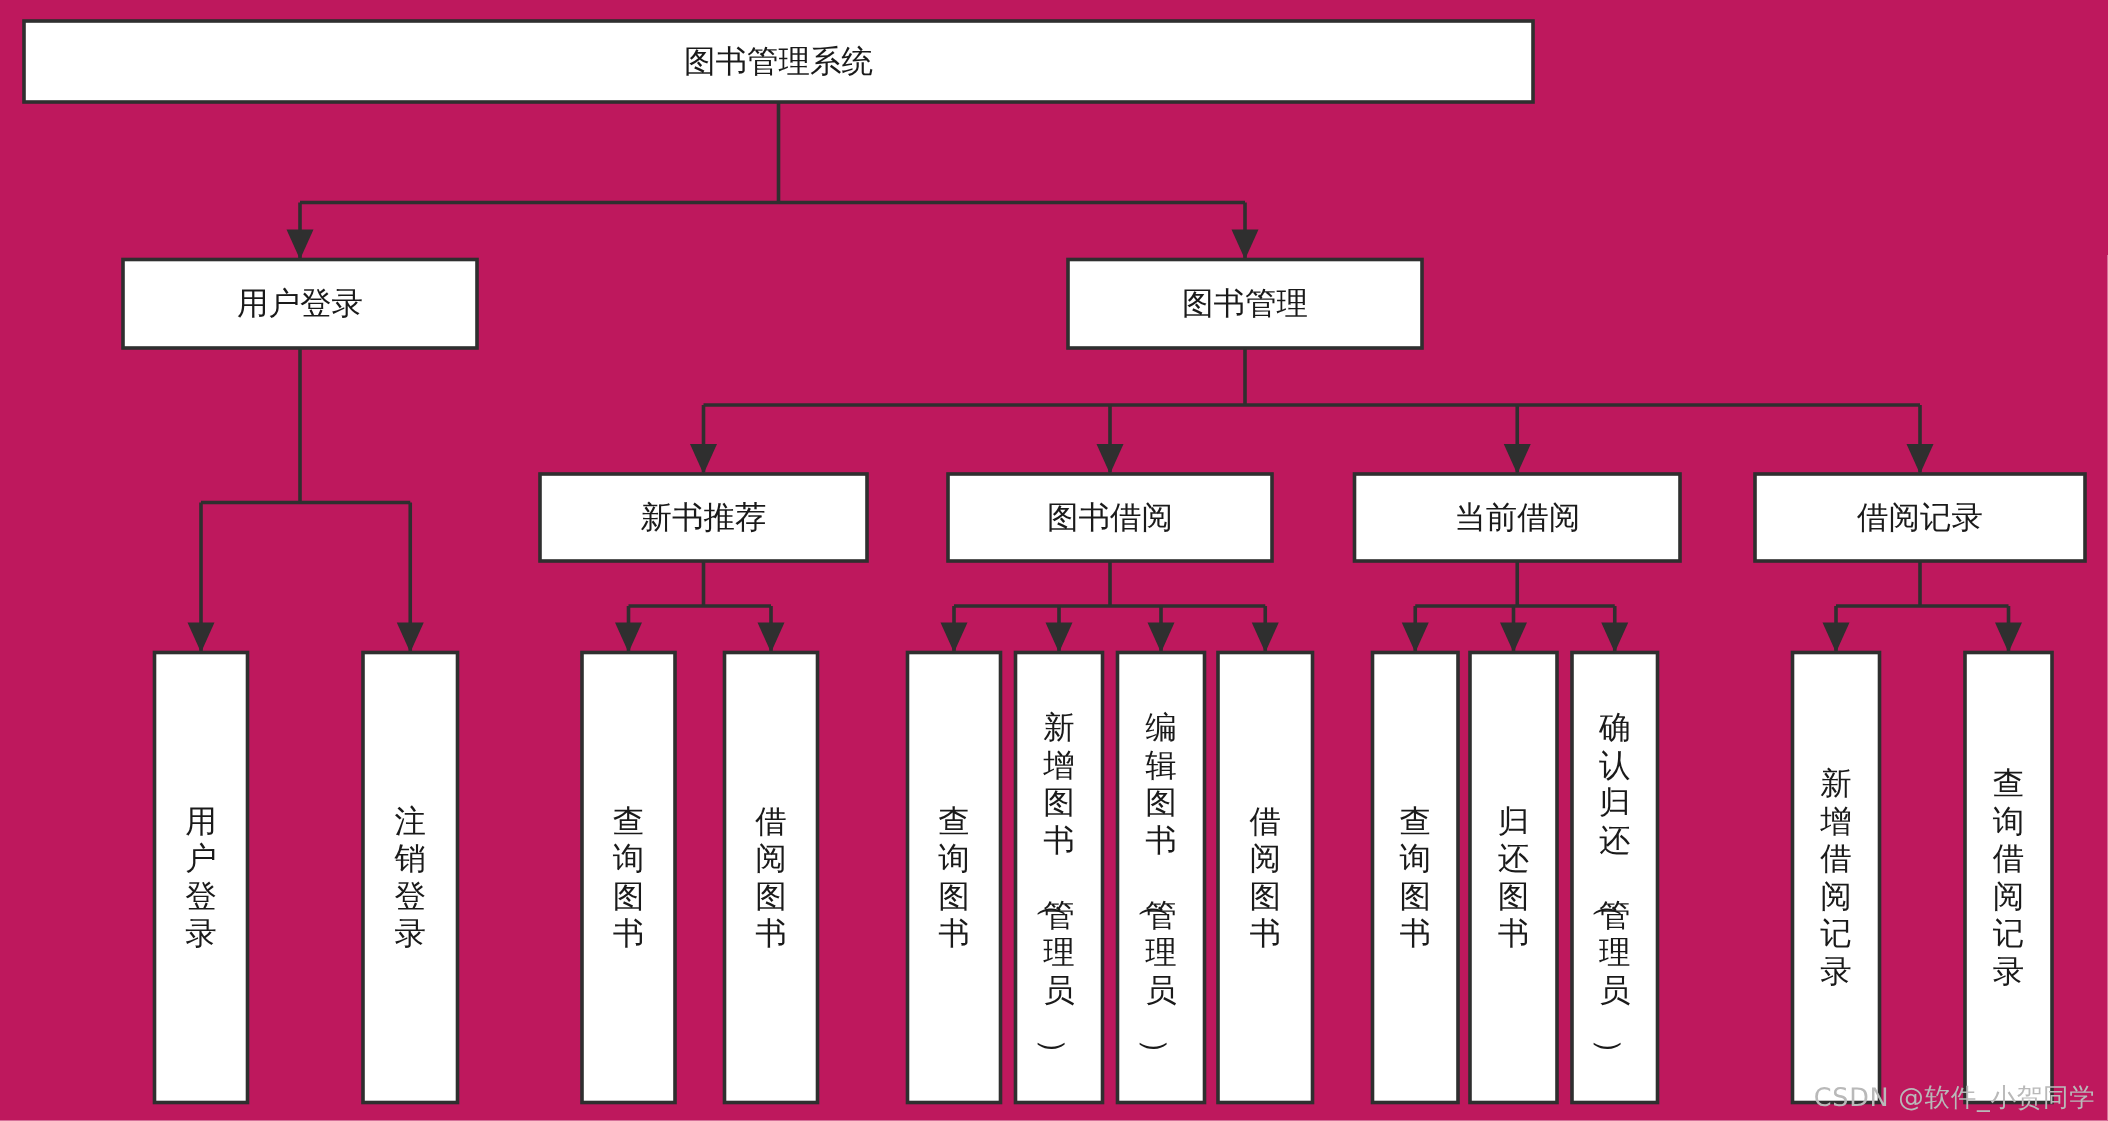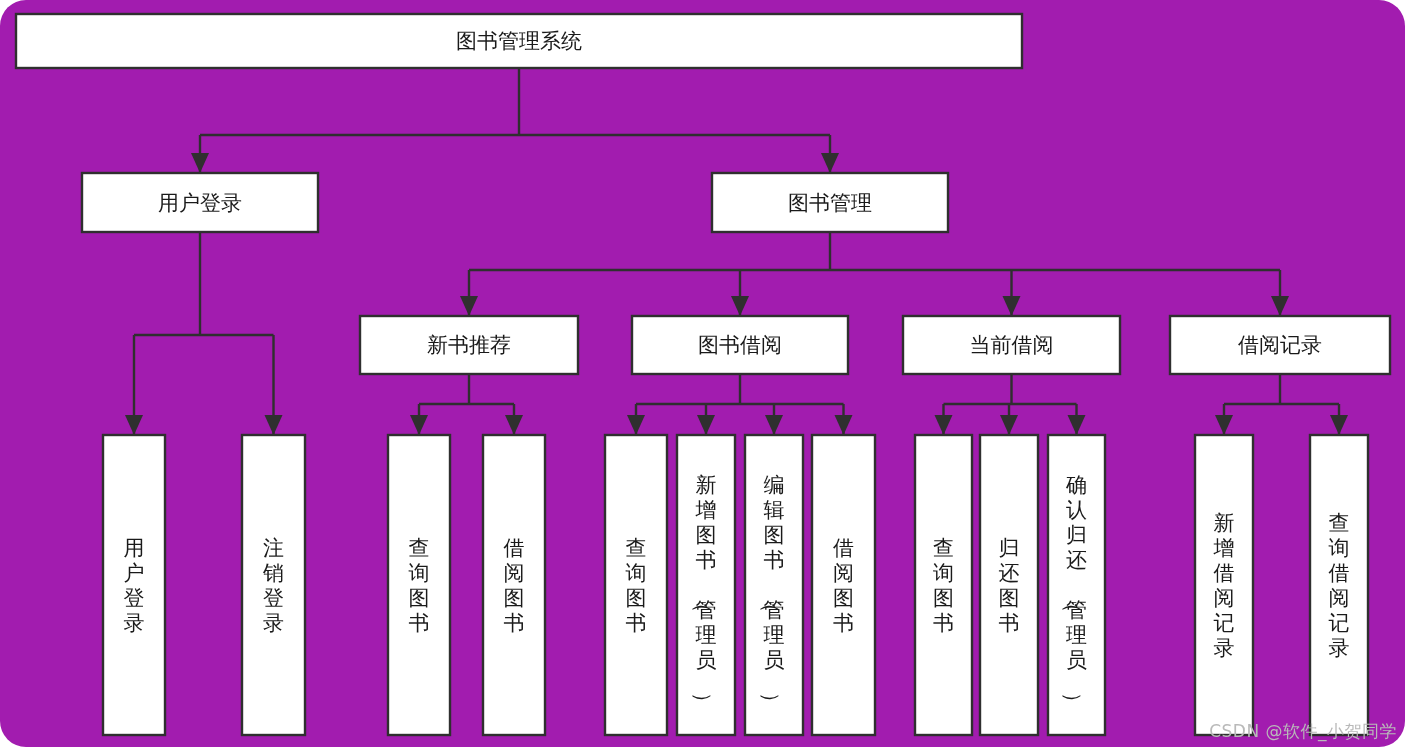--- a/index.html
+++ b/index.html
@@ -12,22 +12,21 @@
     width: 1405px;
     height: 747px;
     font-family: "DejaVu Sans", "Liberation Sans", sans-serif;
     overflow: hidden;
     position: relative;
   }
   #diagram-root {
     position: relative;
     width: 1405px;
     height: 747px;
-    background: #a21caf;
-    border-radius: 26px;
+    background: #be185d;
   }
   svg#chart-svg {
     position: absolute;
     left: 0;
     top: 0;
     width: 1405px;
     height: 747px;
     display: block;
   }
   .node-box {

